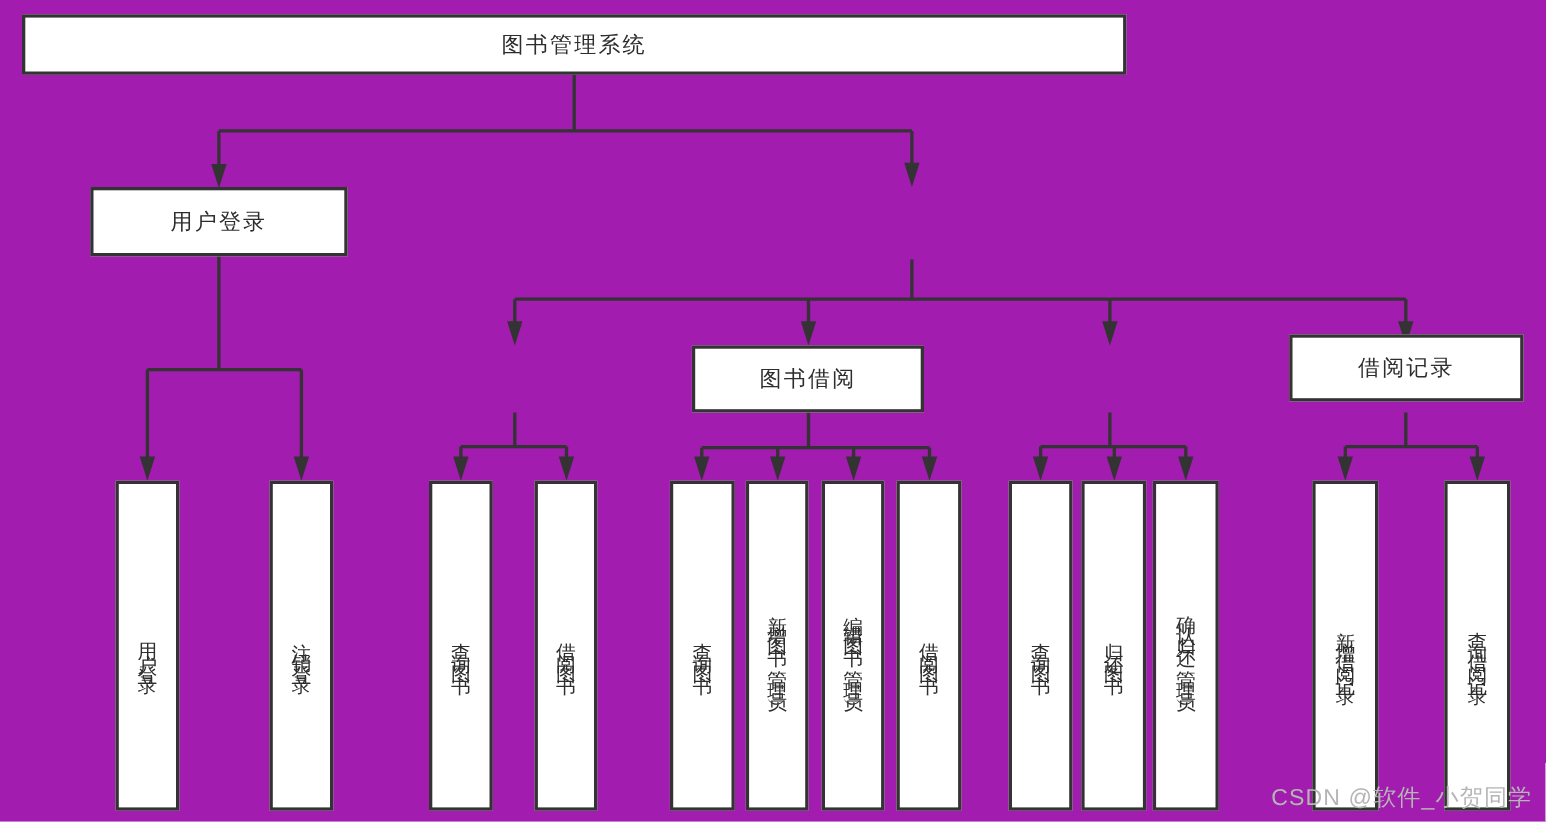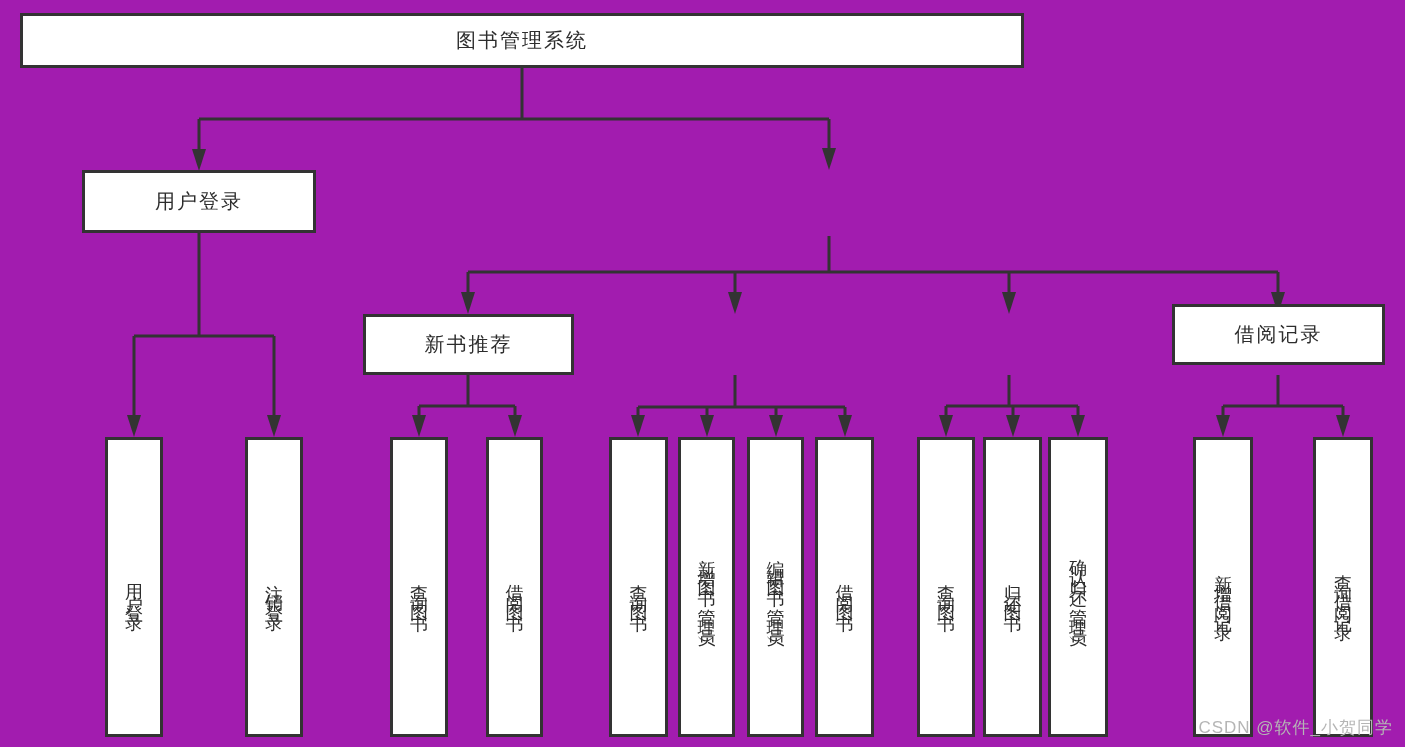--- a/index.html
+++ b/index.html
@@ -36,21 +36,21 @@
     text-orientation: mixed;
     font-size: 18px;
     letter-spacing: 10px;
     line-height: 1;
     padding-top: 6px;
   }
   .watermark {
     position: absolute;
     right: 12px;
     bottom: 8px;
-    font-size: 17px;
+    font-size: 21px;
     letter-spacing: 1px;
     color: #b5b5b5;
     white-space: nowrap;
     z-index: 5;
     text-align: right;
   }
 </style>
 </head>
 <body>
 
@@ -100,21 +100,21 @@
 
       <polygon points="1216,415 1230,415 1223,437"></polygon>
       <polygon points="1336,415 1350,415 1343,437"></polygon>
     </g>
   </svg>
 
   <div class="box" style="left:20px; top:13px; width:1004px; height:55px;">图书管理系统</div>
 
   <div class="box" style="left:82px; top:170px; width:234px; height:63px;">用户登录</div>
 
-  <div class="box" style="left:363px; top:314px; width:211px; height:61px;">新书推荐</div>
+  <div class="box" style="left:629px; top:314px; width:211px; height:61px;">图书借阅</div>
   <div class="box" style="left:1172px; top:304px; width:213px; height:61px;">借阅记录</div>
 
   <div class="box v" style="left:105px; top:437px; width:58px; height:300px;">用户登录</div>
   <div class="box v" style="left:245px; top:437px; width:58px; height:300px;">注销登录</div>
 
   <div class="box v" style="left:390px; top:437px; width:58px; height:300px;">查询图书</div>
   <div class="box v" style="left:486px; top:437px; width:57px; height:300px;">借阅图书</div>
 
   <div class="box v" style="left:609px; top:437px; width:59px; height:300px;">查询图书</div>
   <div class="box v" style="left:678px; top:437px; width:57px; height:300px;">新增图书（管理员）</div>

